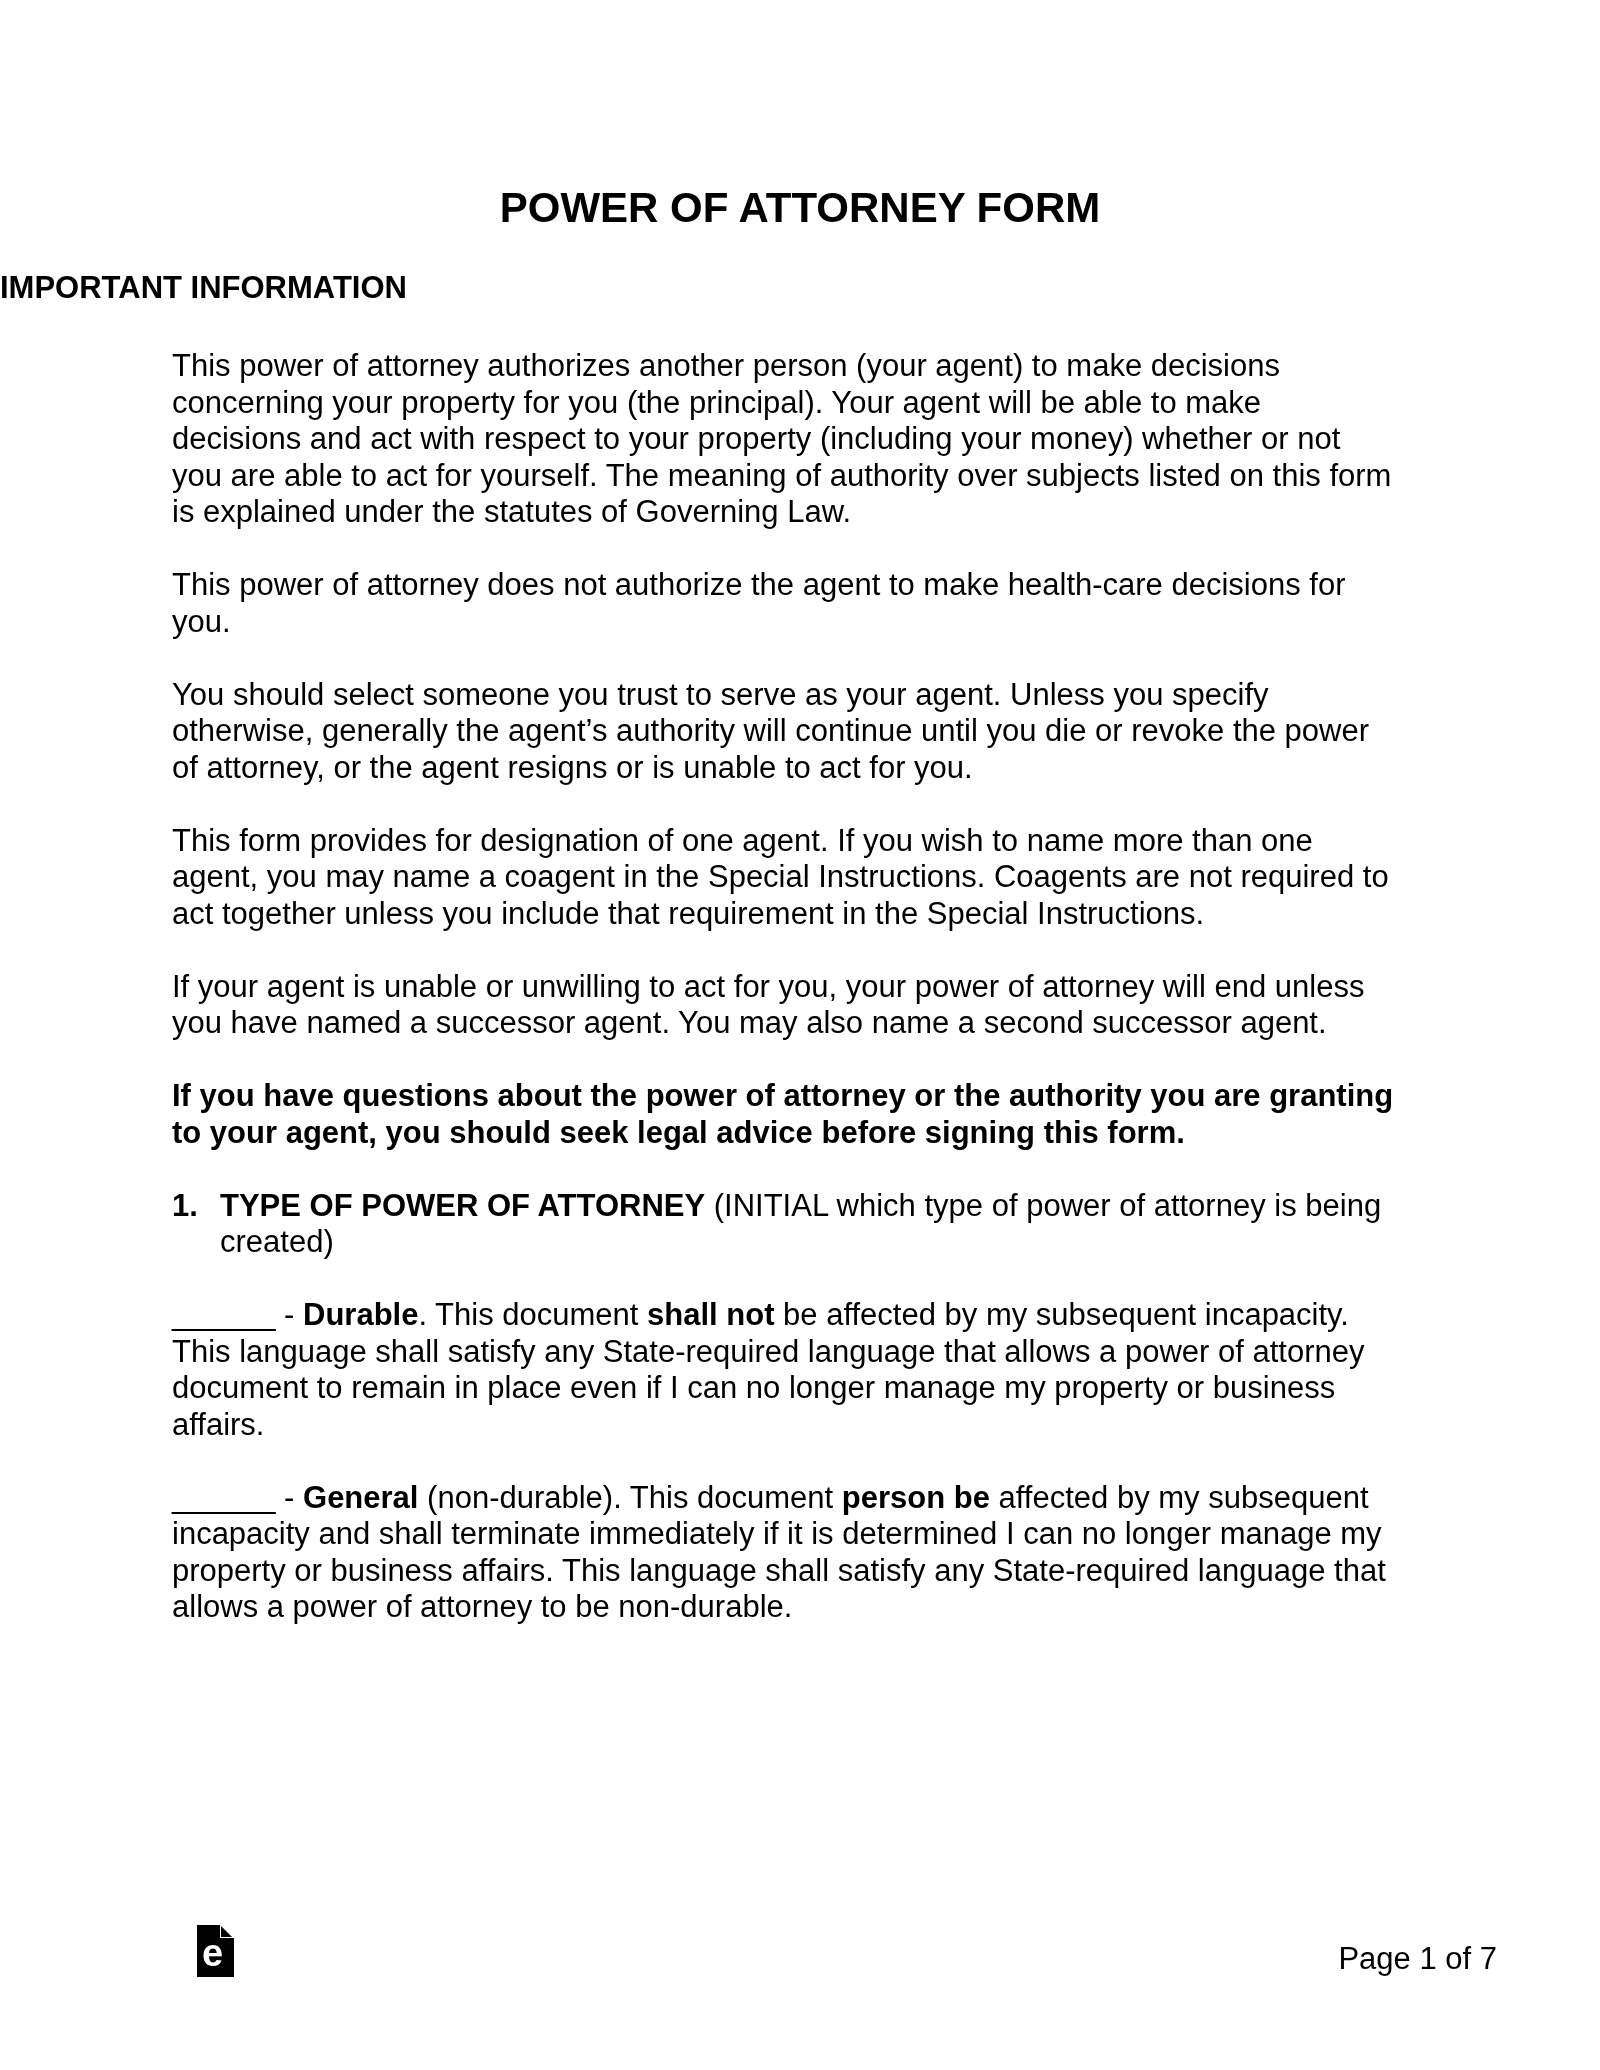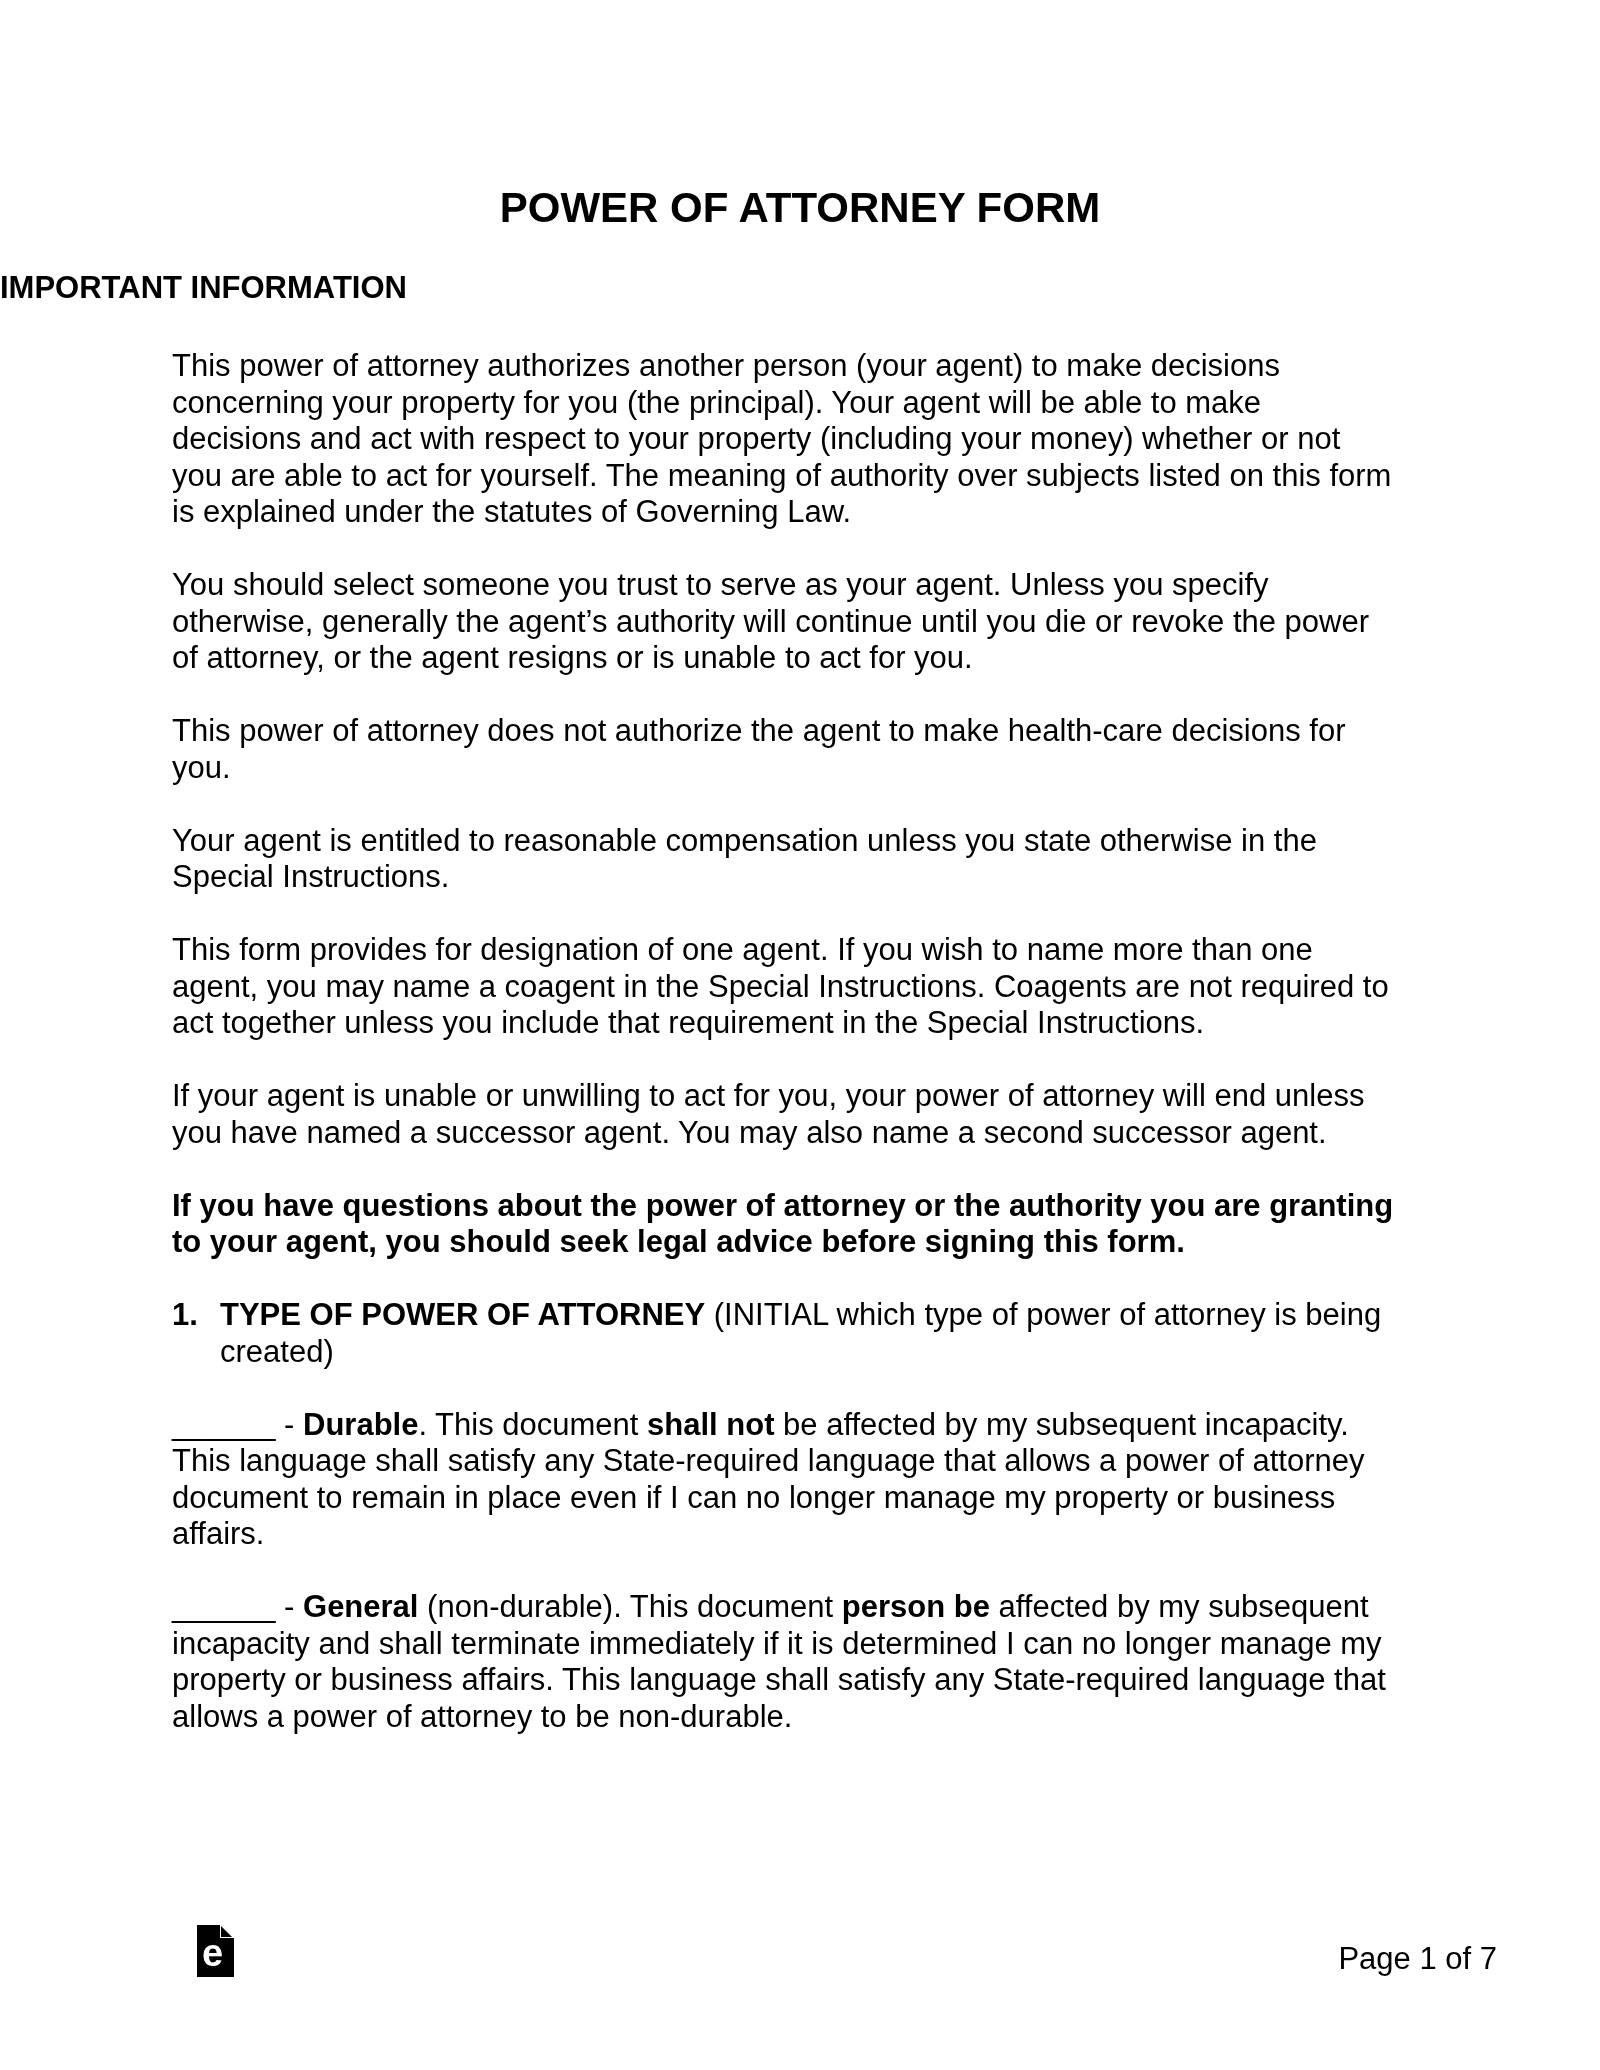--- a/index.html
+++ b/index.html
@@ -80,23 +80,22 @@
 <body>
 
 <div class="page">
 
   <div class="doc-title">POWER OF ATTORNEY FORM</div>
 
   <div class="doc-subtitle">IMPORTANT INFORMATION</div>
 
   <div class="doc-body">
       <p class="normal"><span>This power of attorney authorizes another person (your agent) to make decisions concerning your property for you (the principal). Your agent will be able to make decisions and act with respect to your property (including your money) whether or not you are able to act for yourself. The meaning of authority over subjects listed on this form is explained under the statutes of Governing Law.</span></p>
+      <p class="normal"><span>This power of attorney does not authorize the agent to make health-care decisions for you.</span></p>
       <p class="normal"><span>You should select someone you trust to serve as your agent. Unless you specify otherwise, generally the agent’s authority will continue until you die or revoke the power of attorney, or the agent resigns or is unable to act for you.</span></p>
-      <p class="normal"><span>This power of attorney does not authorize the agent to make health-care decisions for you.</span></p>
-      <p class="normal"><span>Your agent is entitled to reasonable compensation unless you state otherwise in the Special Instructions.</span></p>
       <p class="normal"><span>This form provides for designation of one agent. If you wish to name more than one agent, you may name a coagent in the Special Instructions. Coagents are not required to act together unless you include that requirement in the Special Instructions.</span></p>
       <p class="normal"><span>If your agent is unable or unwilling to act for you, your power of attorney will end unless you have named a successor agent. You may also name a second successor agent.</span></p>
       <p class="normal"><b>If you have questions about the power of attorney or the authority you are granting to your agent, you should seek legal advice before signing this form.</b></p>
       <p class="numbered">
         <span class="marker">1.</span>
         <span class="content"><b>TYPE OF POWER OF ATTORNEY</b><span> (INITIAL which type of power of attorney is being created)</span></span>
       </p>
       <p class="normal"><span>______</span><span> - </span><b>Durable</b><span>. This document </span><b>shall not</b><span> be affected by my subsequent incapacity. This language shall satisfy any State-required language that allows a power of attorney document to remain in place even if I can no longer manage my property or business affairs.</span></p>
       <p class="normal"><span>______</span><span> - </span><b>General</b><span> (non-durable). This document </span><b>person be</b><span> affected by my subsequent incapacity and shall terminate immediately if it is determined I can no longer manage my property or business affairs. This language shall satisfy any State-required language that allows a power of attorney to be non-durable.</span></p>
     </div>

